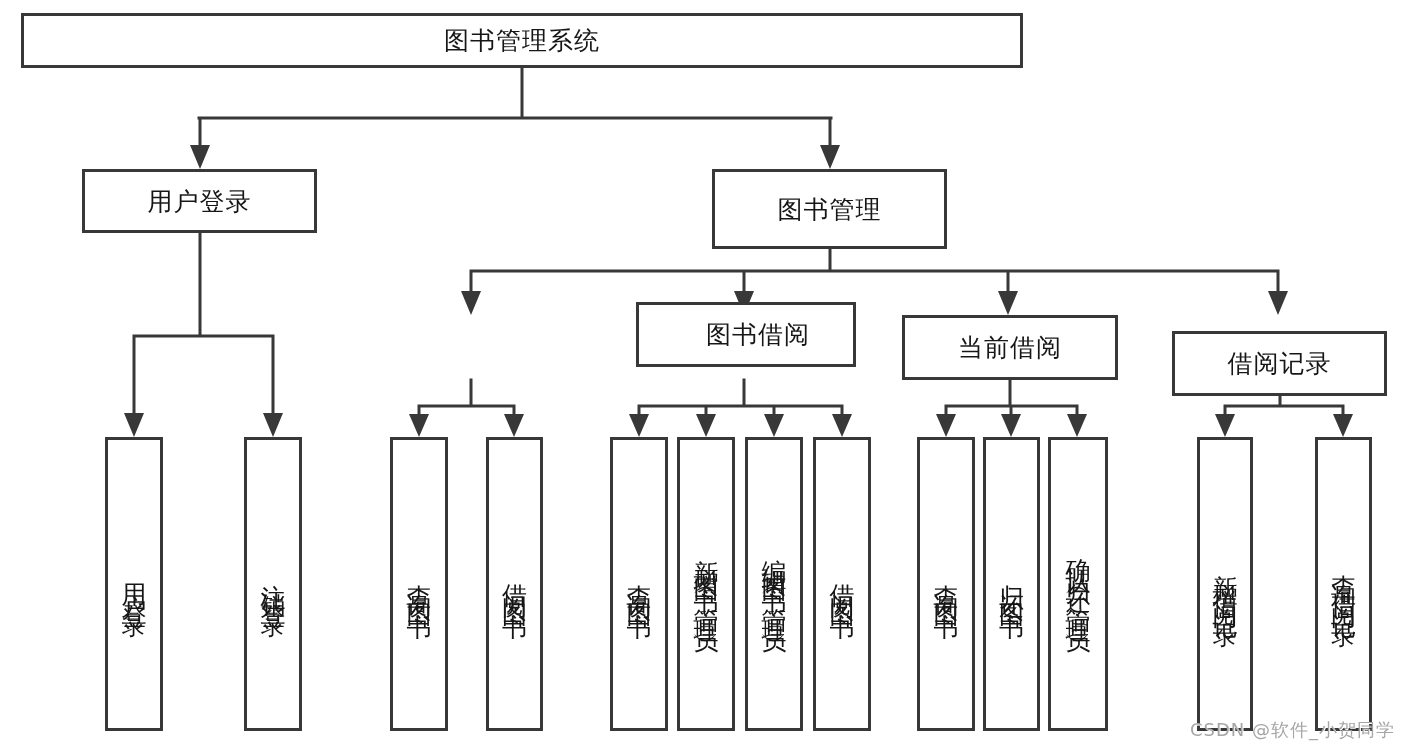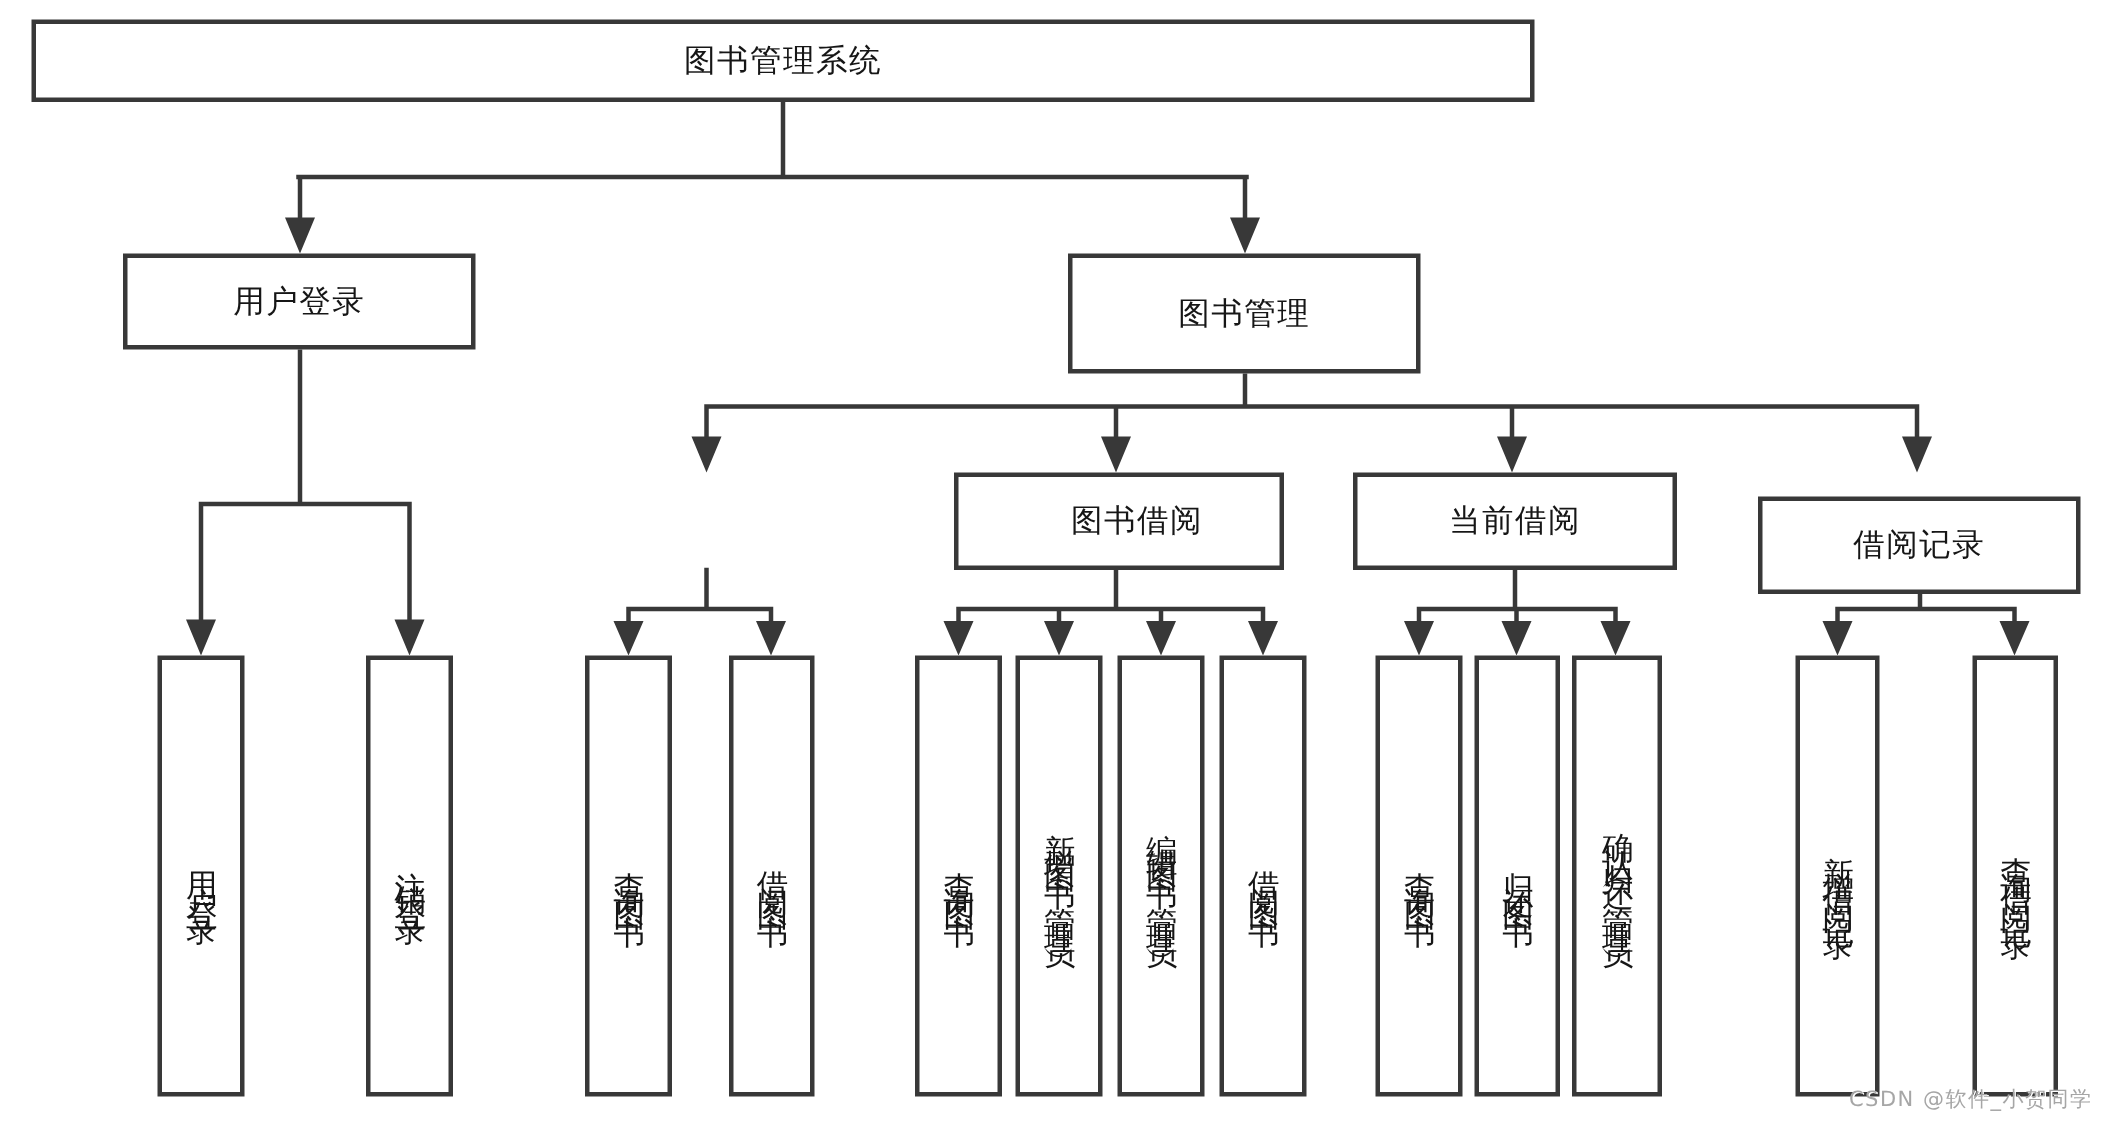--- a/index.html
+++ b/index.html
@@ -23,38 +23,38 @@
   }
   .box {
     position: absolute;
     box-sizing: border-box;
     border: 3px solid #383838;
     background: #ffffff;
     display: flex;
     align-items: center;
     justify-content: center;
     color: #161616;
-    font-size: 21px;
+    font-size: 25px;
     line-height: 1;
   }
   .hbox span {
     letter-spacing: 1px;
     white-space: nowrap;
   }
   .vbox span {
     writing-mode: vertical-rl;
     text-orientation: mixed;
     letter-spacing: 10px;
     white-space: nowrap;
   }
   .watermark {
     position: absolute;
     right: 10px;
     bottom: 5px;
-    font-size: 14px;
+    font-size: 18px;
     color: #a6a6a6;
     letter-spacing: 1px;
     text-shadow: 1px 1px 0 #ffffff;
     white-space: nowrap;
   }
 </style>
 </head>
 <body>
 
 <div class="canvas">
@@ -84,21 +84,21 @@
     <span>图书管理系统</span>
   </div>
 
   <div class="box hbox" style="left:82px; top:169px; width:235px; height:64px;">
     <span>用户登录</span>
   </div>
   <div class="box hbox" style="left:712px; top:169px; width:235px; height:80px;">
     <span>图书管理</span>
   </div>
 
-  <div class="box hbox" style="left:636px; top:315px; width:220px; height:65px;padding-left:24px;">
+  <div class="box hbox" style="left:636px; top:302px; width:220px; height:65px;padding-left:24px;">
     <span>图书借阅</span>
   </div>
   <div class="box hbox" style="left:902px; top:315px; width:216px; height:65px;">
     <span>当前借阅</span>
   </div>
   <div class="box hbox" style="left:1172px; top:315px; width:215px; height:65px;margin-top:16px;">
     <span>借阅记录</span>
   </div>
 
   <div class="box vbox" style="left:105px; top:437px; width:58px; height:294px;">

